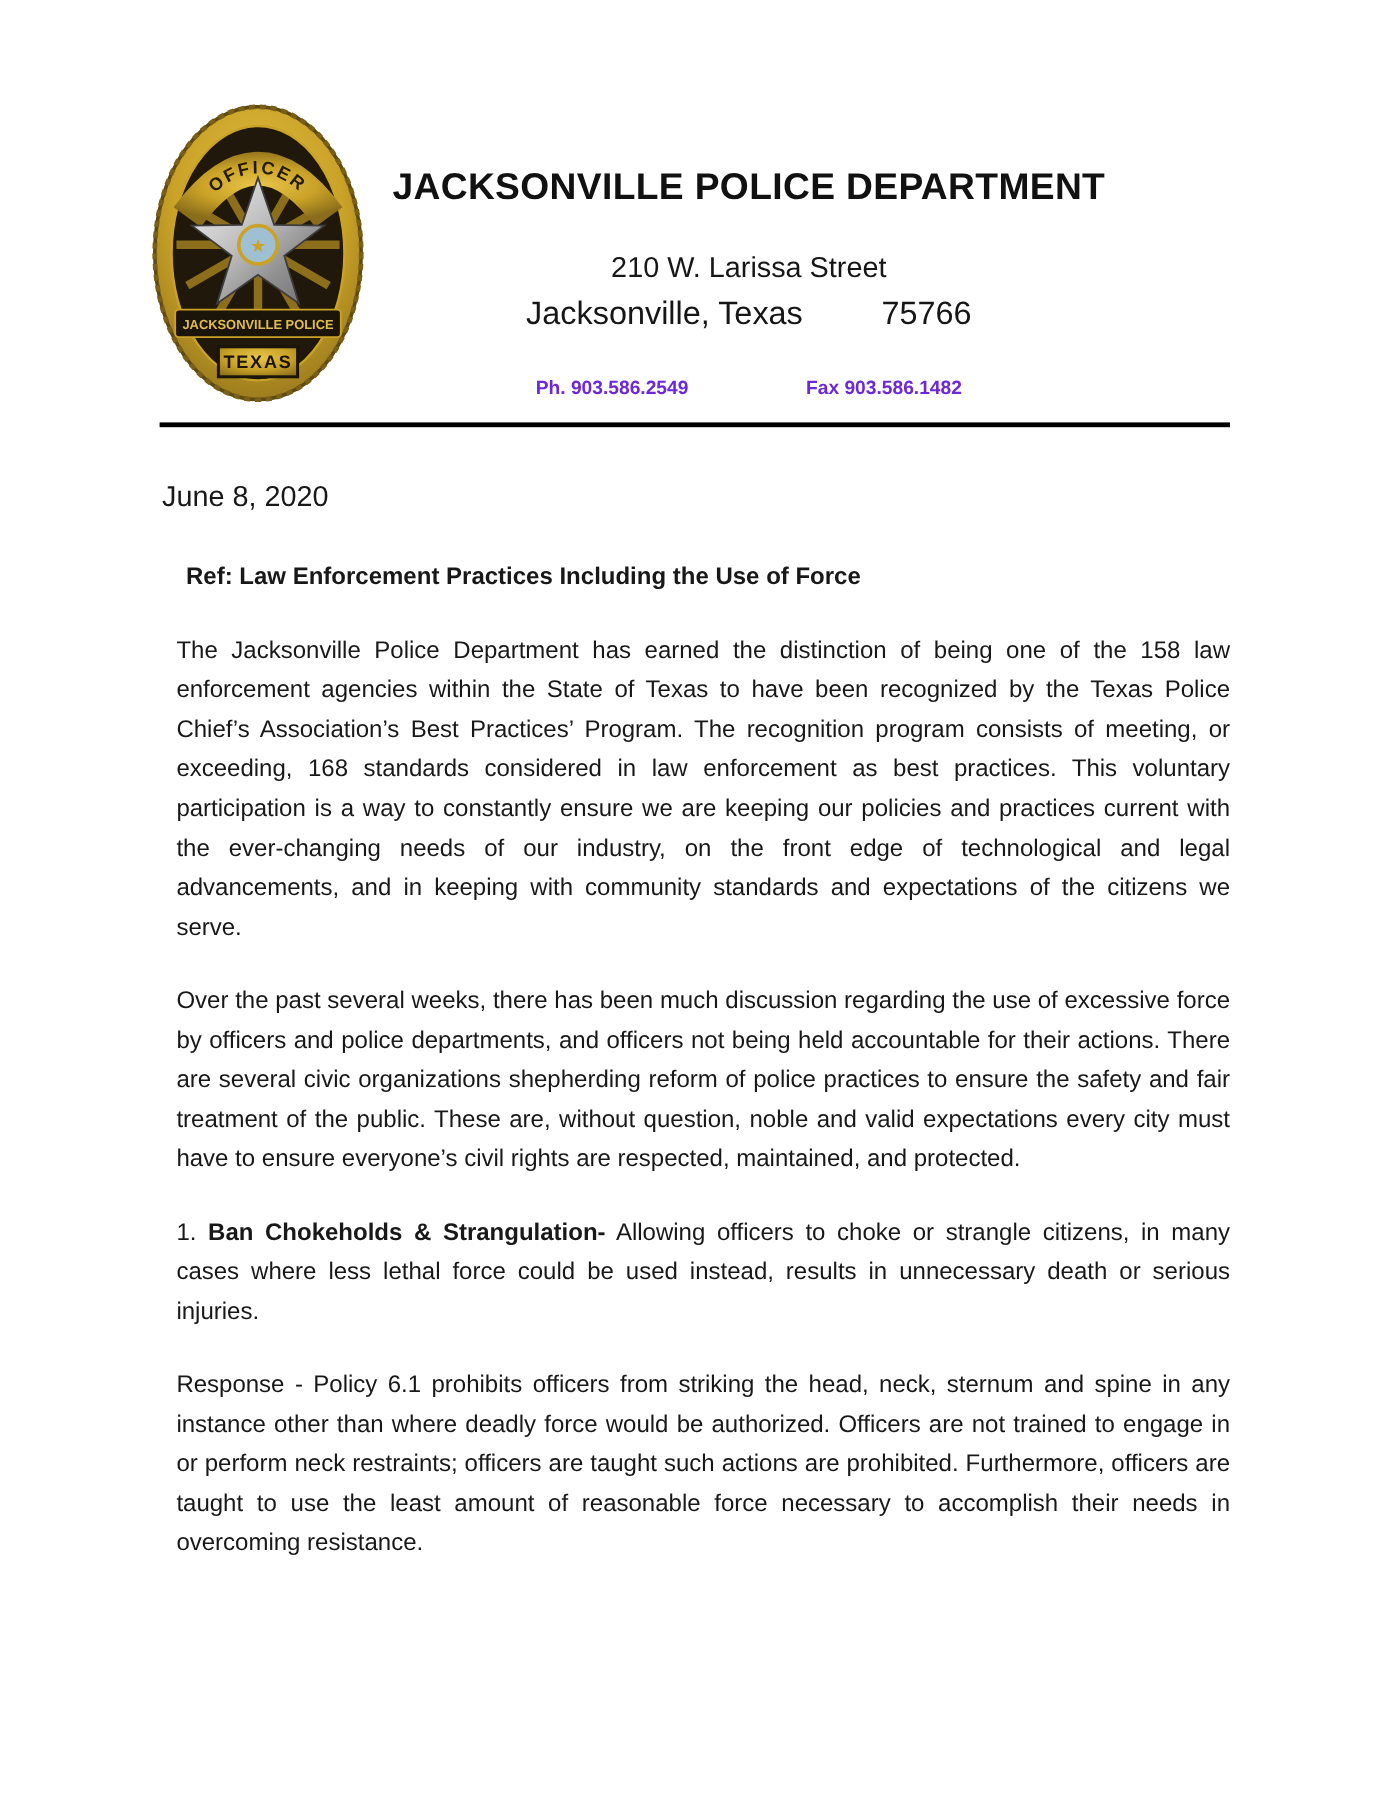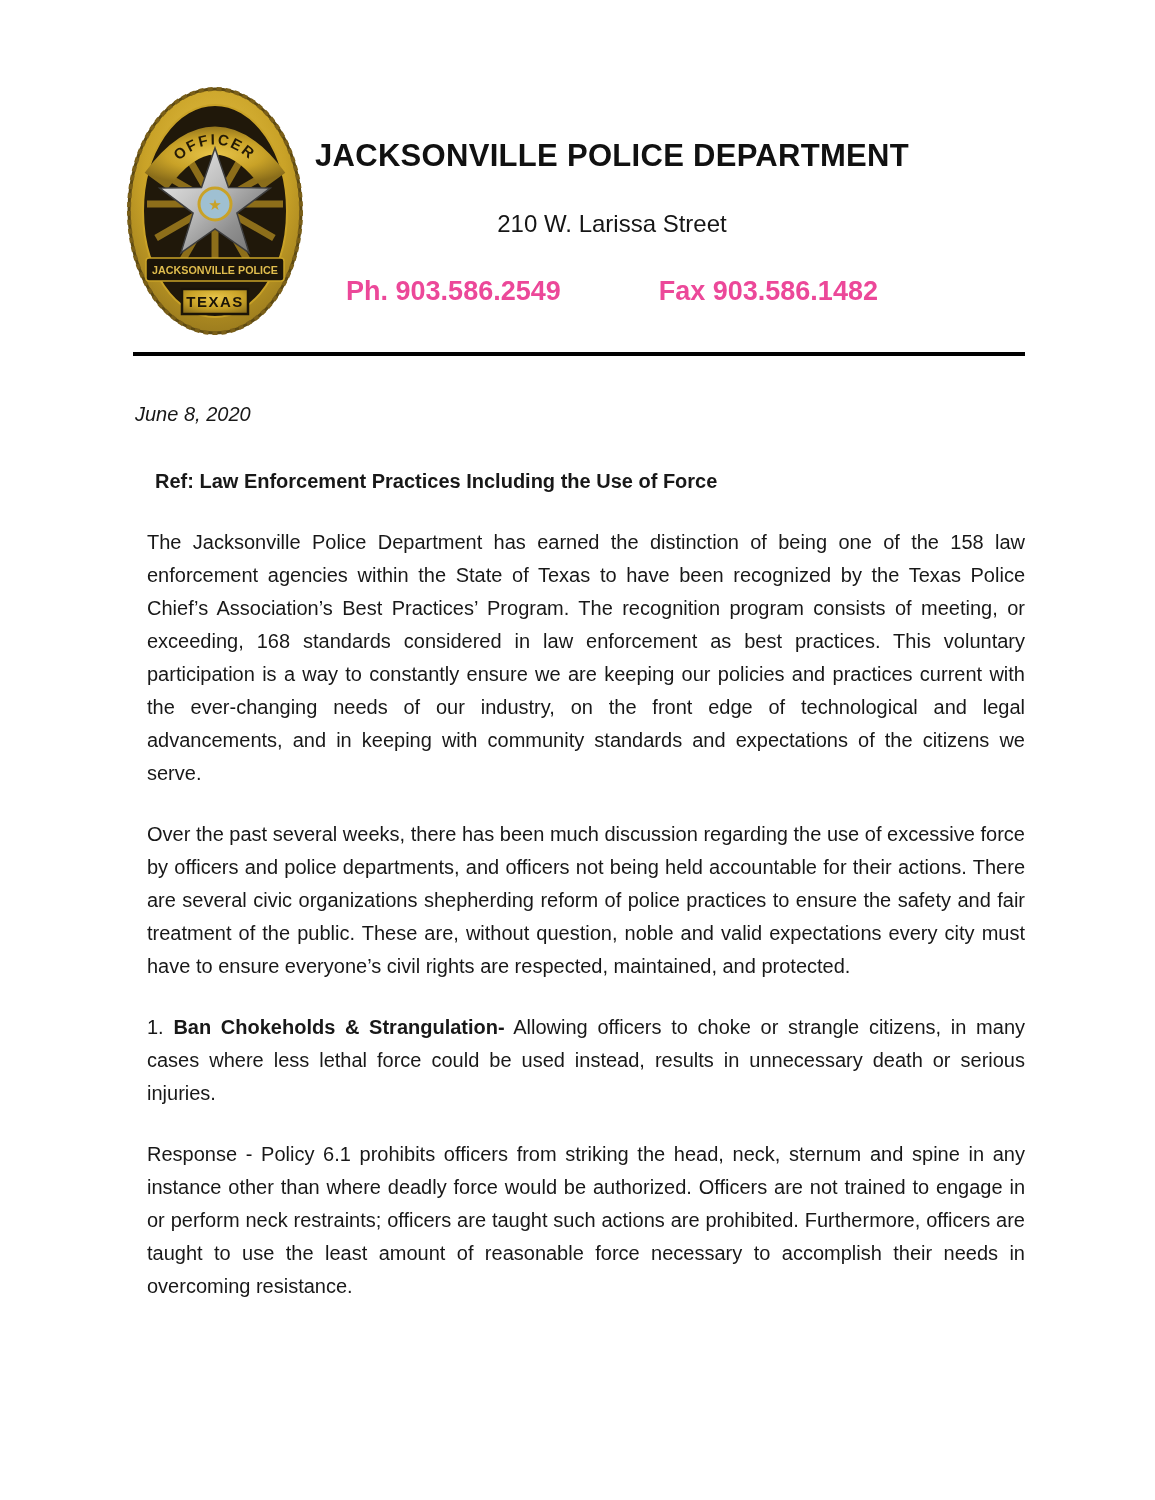--- a/index.html
+++ b/index.html
@@ -17,21 +17,21 @@
   
   .badge {
     position: absolute;
     left: 126px;
     top: 86px;
     width: 178px;
     height: 250px;
   }
   .lh-text {
     position: absolute;
-    left: 292px;
+    left: 304px;
     top: 138px;
     width: 640px;
     text-align: center;
   }
   .dept {
     font-size: 31px;
     font-weight: bold;
     letter-spacing: 0.3px;
     color: #111111;
   }
@@ -41,46 +41,46 @@
     color: #161616;
   }
   .addr2 {
     margin-top: 8px;
     font-size: 27px;
     color: #161616;
   }
   .addr2 .zip { display: inline-block; margin-left: 58px; }
   .phone-row {
     margin-top: 38px;
-    font-size: 27px;
+    font-size: 16px;
     font-weight: bold;
     display: flex;
     justify-content: center;
     gap: 98px;
-    color: #ec4899;
+    color: #6d28d9;
   }
   .divider {
     position: absolute;
     left: 133px;
     top: 352px;
     width: 892px;
     height: 0;
     border-top: 4px solid #000000;
   }
 
   
   .body-block {
     position: absolute;
     left: 135px;
     top: 398px;
     width: 890px;
     font-size: 20px;
     line-height: 33px;
   }
-  .date { font-size: 20px; font-style: italic; }
+  .date { font-size: 24px; }
   .ref {
     margin-top: 34px;
     font-weight: bold;
     font-size: 20px;
     margin-left: 20px;
   }
   p.para {
     margin: 28px 0 0 12px;
     text-align: justify;
   }
@@ -144,20 +144,24 @@
     <rect x="20" y="172" width="138" height="23" rx="3" fill="#1b1408" stroke="#c9a227" stroke-width="1.5"></rect>
     <text x="89" y="188" text-anchor="middle" font-size="11" font-weight="bold" fill="#e0bd4e" textLength="126" lengthAdjust="spacingAndGlyphs">JACKSONVILLE POLICE</text>
 
     <rect x="56" y="203" width="66" height="25" fill="url(#gGold)" stroke="#1b1408" stroke-width="2.5"></rect>
     <text x="89" y="221" text-anchor="middle" font-size="15" font-weight="bold" fill="#1b1408" letter-spacing="1.5">TEXAS</text>
   </svg>
 
   <div class="lh-text">
     <div class="dept">JACKSONVILLE POLICE DEPARTMENT</div>
     <div class="addr1">210 W. Larissa Street</div>
+    <div class="addr2">
+      <span>Jacksonville, Texas</span>
+      <span class="zip">75766</span>
+    </div>
     <div class="phone-row">
       <span>Ph. 903.586.2549</span>
       <span>Fax 903.586.1482</span>
     </div>
   </div>
 
   <div class="divider"></div>
 
   <div class="body-block">
     <div class="date">June 8, 2020</div>

